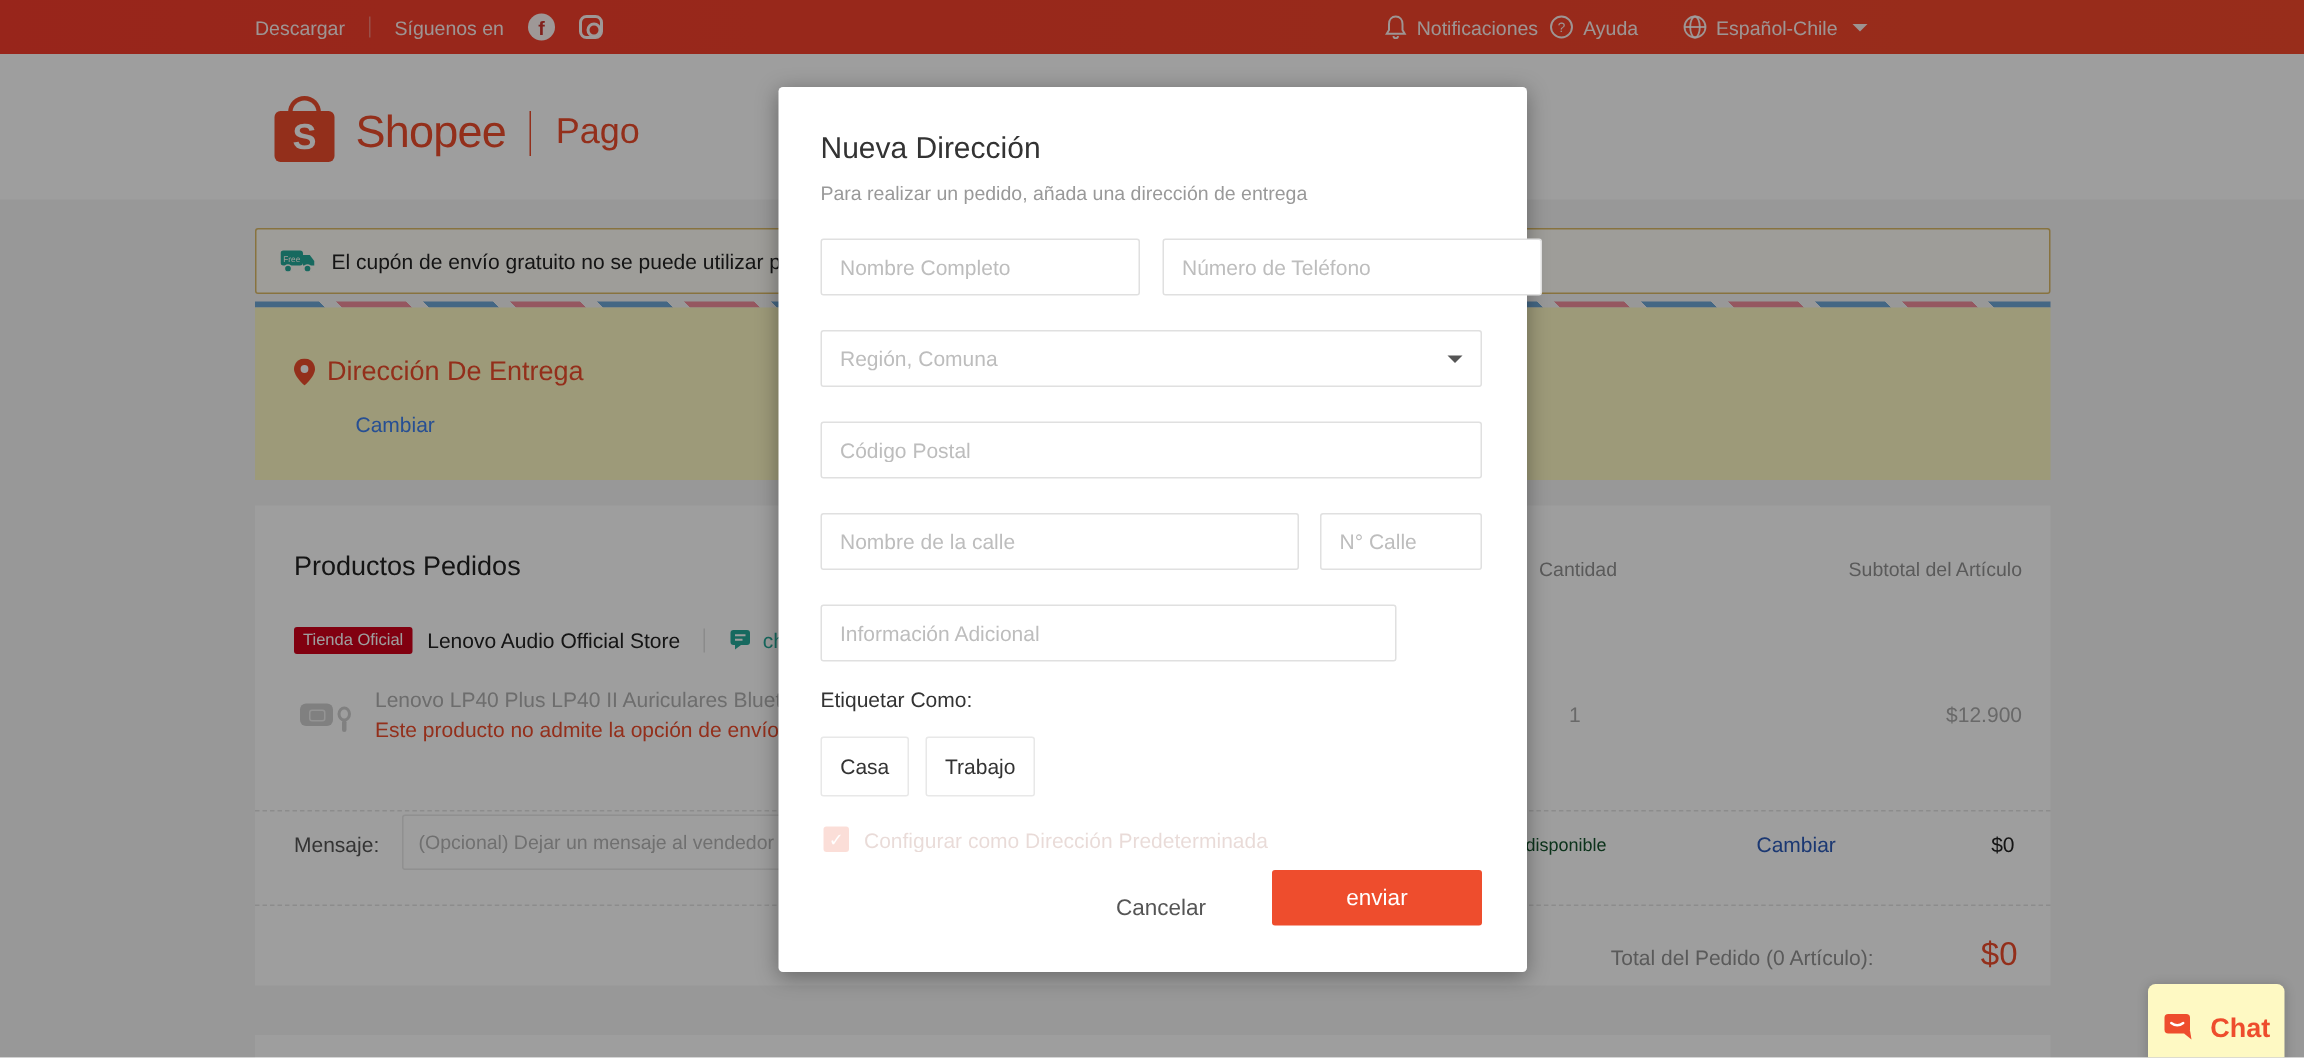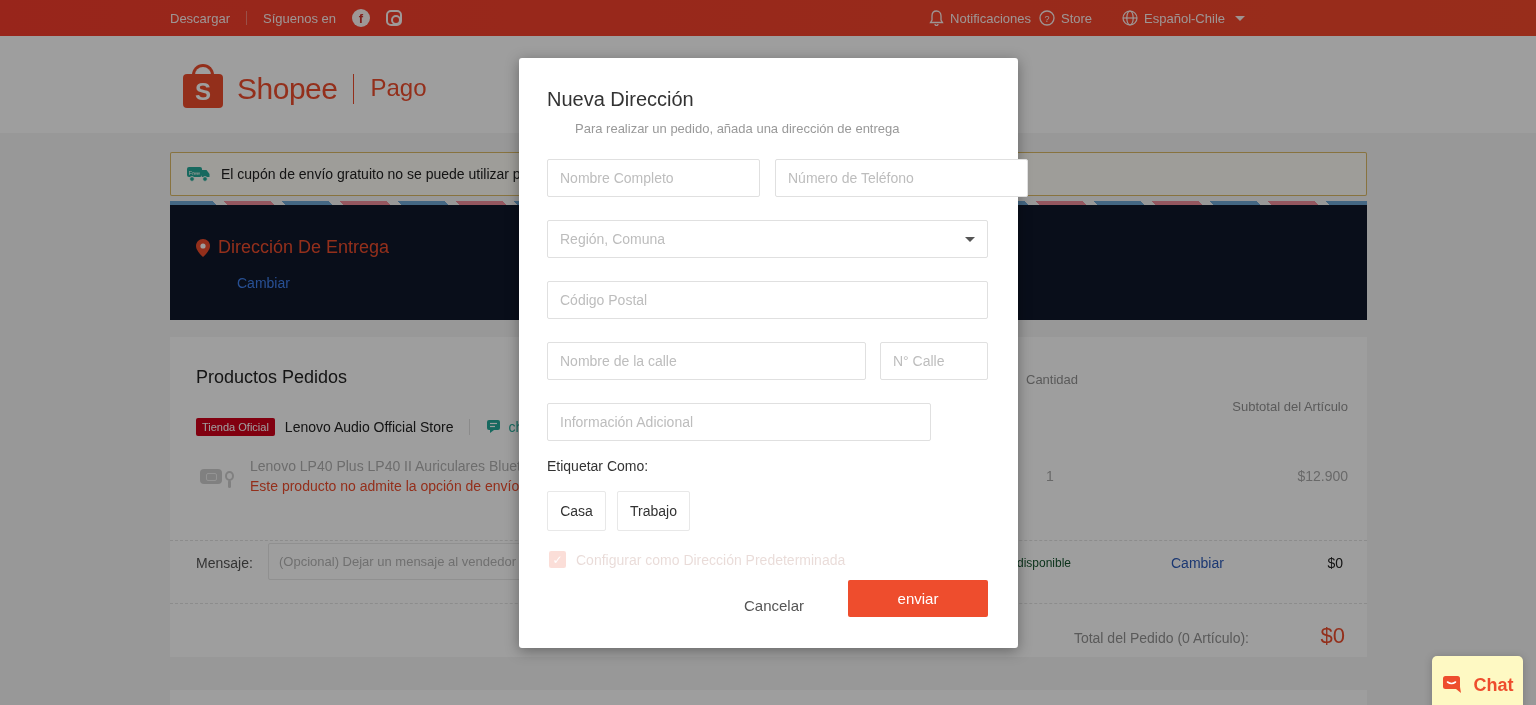--- a/index.html
+++ b/index.html
@@ -41,30 +41,30 @@
   .banner { position:absolute; left:170px; top:152px; width:1197px; height:44px; background:#fffdf7;
     border:1px solid rgba(216,179,86,.9); border-radius:2px; display:flex; align-items:center;
     padding:0 16px; gap:10px; overflow:hidden; }
   .banner-text { font-size:14px; color:#222; white-space:nowrap; }
 
   
   .ribbon { position:absolute; left:170px; top:201px; width:1197px; height:4px;
     background:repeating-linear-gradient(45deg,#6fa6d6,#6fa6d6 33px,transparent 33px,transparent 41px,#f18d9b 41px,#f18d9b 74px,transparent 74px,transparent 82px); }
 
   
-  .address-card { position:absolute; left:170px; top:205px; width:1197px; height:115px; background:#0f172a; }
+  .address-card { position:absolute; left:170px; top:205px; width:1197px; height:115px; background:#fef9c3; }
   .addr-title { position:absolute; left:26px; top:32px; display:flex; align-items:center; gap:8px;
     color:#ee4d2d; font-size:18px; }
   .addr-change { position:absolute; left:67px; top:70px; color:#4080ee; font-size:14px; cursor:pointer; }
 
   
   .products-card { position:absolute; left:170px; top:337px; width:1197px; height:320px; background:#fff; }
   .prod-heading { position:absolute; left:26px; top:30px; font-size:18px; color:#222; }
   .col-qty { position:absolute; left:856px; top:35px; font-size:13px; color:#929292; }
-  .col-subtotal { position:absolute; right:19px; top:35px; font-size:13px; color:#929292;margin-top:27px; }
+  .col-subtotal { position:absolute; right:19px; top:35px; font-size:13px; color:#929292; }
   .store-row { position:absolute; left:26px; top:81px; display:flex; align-items:center; gap:10px; }
   .store-badge { background:#d0011b; color:#fff; font-size:11px; padding:3px 6px; border-radius:2px; white-space:nowrap; }
   .store-name { font-size:14px; color:#222; }
   .store-divider { width:1px; height:16px; background:#e0e0e0; margin:0 6px; }
   .chat-link { display:flex; align-items:center; gap:5px; color:#26aa99; font-size:14px; cursor:pointer; }
   .thumb { position:absolute; left:26px; top:118px; width:42px; height:42px; display:flex; align-items:center;
     justify-content:center; gap:3px; }
   .case-shape { width:22px; height:15px; background:#cfcfcf; border-radius:4px; position:relative; }
   .case-shape::after { content:""; position:absolute; left:6px; top:4px; width:9px; height:6px;
     border:1.5px solid #efefef; border-radius:2px; }
@@ -90,21 +90,21 @@
 
   .bottom-card { position:absolute; left:170px; top:690px; width:1197px; height:15px; background:#fff; }
 
   
   .overlay { position:absolute; left:0; top:0; width:1536px; height:705px; background:rgba(0,0,0,.38); z-index:10; }
 
   
   .modal { position:absolute; left:519px; top:58px; width:499px; height:590px; background:#fff;
     border-radius:3px; box-shadow:0 3px 14px rgba(0,0,0,.35); z-index:20; }
   .modal-title { position:absolute; left:28px; top:30px; font-size:20px; color:#333; }
-  .modal-subtitle { position:absolute; left:28px; top:63px; font-size:13px; color:#999;margin-left:28px; }
+  .modal-subtitle { position:absolute; left:28px; top:63px; font-size:13px; color:#999; }
   .fld { position:absolute; height:38px; border:1px solid #e0e0e0; border-radius:2px; background:#fff;
     font-size:14px; color:#222; padding:0 12px; outline:none; font-family:"Liberation Sans",sans-serif; }
   .fld::placeholder { color:#bdbdbd; }
   .fld-name   { left:28px;  top:101px; width:213px; }
   .fld-phone  { left:256px; top:101px; width:253px; }
   .fld-region { left:28px;  top:162px; width:441px; display:flex; align-items:center; justify-content:space-between; cursor:pointer; }
   .fld-region .ph { color:#bdbdbd; font-size:14px; }
   .region-caret { width:0; height:0; border-left:5px solid transparent; border-right:5px solid transparent;
     border-top:5px solid #555; }
   .fld-postal { left:28px;  top:223px; width:441px; }
@@ -152,21 +152,21 @@
             <path d="M7.5 1 C4.8 1 3 3 3 6 L3 10 L1.5 12.5 L13.5 12.5 L12 10 L12 6 C12 3 10.2 1 7.5 1 Z" fill="none" stroke="rgba(255,255,255,.92)" stroke-width="1.3"></path>
             <path d="M6 14 a1.5 1.5 0 0 0 3 0" fill="none" stroke="rgba(255,255,255,.92)" stroke-width="1.3"></path>
           </svg>
         <span>Notificaciones</span>
       </span>
       <span class="tb-item">
         <svg width="16" height="16" viewBox="0 0 16 16">
             <circle cx="8" cy="8" r="7" fill="none" stroke="rgba(255,255,255,.92)" stroke-width="1.3"></circle>
             <text x="8" y="11.5" text-anchor="middle" font-size="9" fill="rgba(255,255,255,.92)" font-family="Liberation Sans, sans-serif">?</text>
           </svg>
-        <span>Store</span>
+        <span>Ayuda</span>
       </span>
       <span class="tb-gap"></span>
       <span class="tb-item">
         <svg width="16" height="16" viewBox="0 0 16 16">
             <circle cx="8" cy="8" r="7" fill="none" stroke="rgba(255,255,255,.92)" stroke-width="1.2"></circle>
             <ellipse cx="8" cy="8" rx="3.2" ry="7" fill="none" stroke="rgba(255,255,255,.92)" stroke-width="1.2"></ellipse>
             <line x1="1" y1="8" x2="15" y2="8" stroke="rgba(255,255,255,.92)" stroke-width="1.2"></line>
           </svg>
         <span>Español-Chile</span>
         <span class="caret-down"></span>

